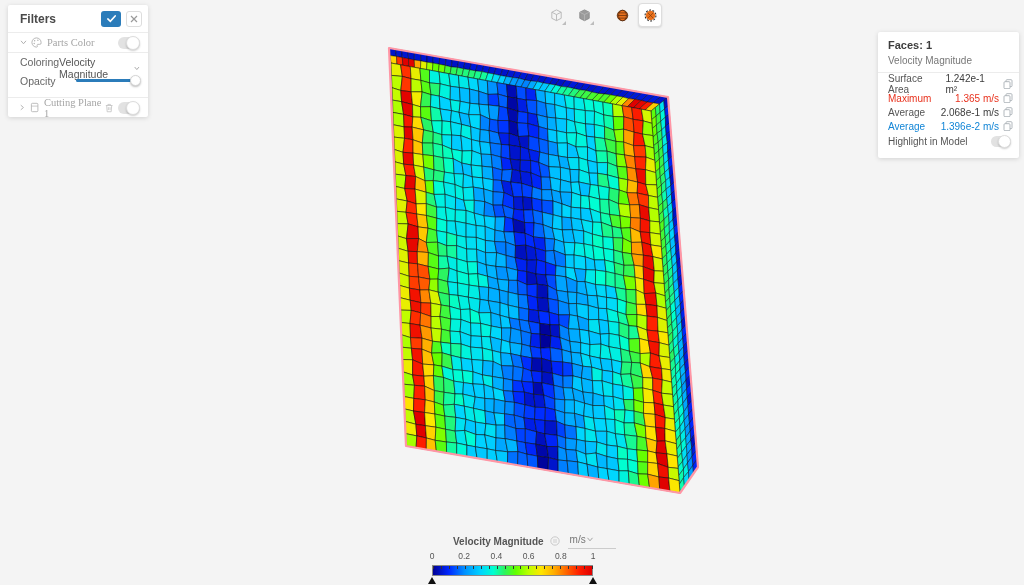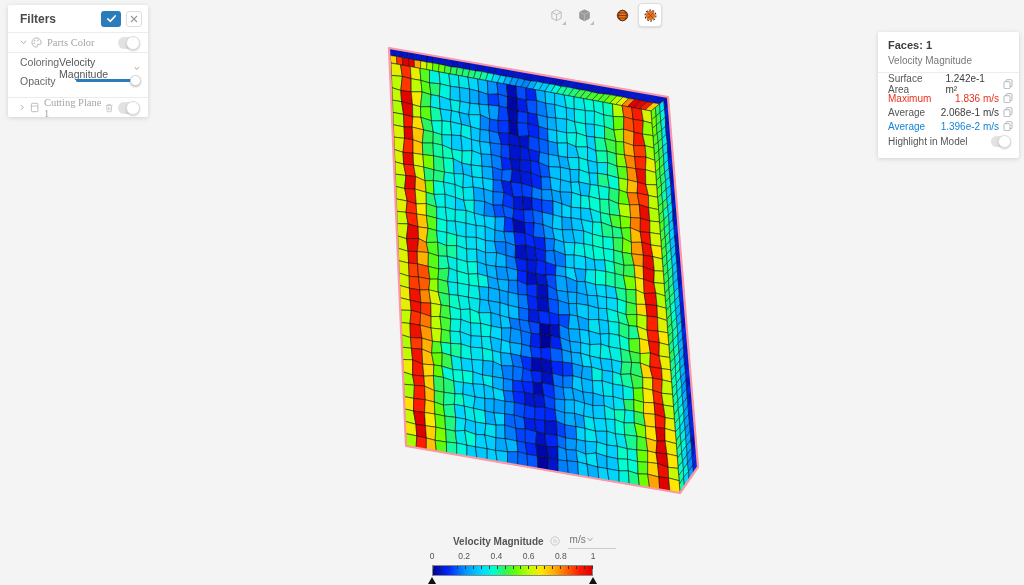--- a/index.html
+++ b/index.html
@@ -1296,21 +1296,21 @@
     <div class="s-row">
       <span class="lab">Surface Area</span>
       <span class="val">1.242e-1 m²</span>
       <svg class="ic copy" width="10" height="10" viewBox="0 0 10 10">
           <rect x="3" y="0.7" width="6" height="7" rx="1" fill="none" stroke="#a9b0b5" stroke-width="0.9"></rect>
           <rect x="1" y="2.7" width="6" height="7" rx="1" fill="#fff" stroke="#a9b0b5" stroke-width="0.9"></rect>
         </svg>
     </div>
     <div class="s-row max">
       <span class="lab">Maximum</span>
-      <span class="val">1.836 m/s</span>
+      <span class="val">1.365 m/s</span>
       <svg class="ic copy" width="10" height="10" viewBox="0 0 10 10">
           <rect x="3" y="0.7" width="6" height="7" rx="1" fill="none" stroke="#a9b0b5" stroke-width="0.9"></rect>
           <rect x="1" y="2.7" width="6" height="7" rx="1" fill="#fff" stroke="#a9b0b5" stroke-width="0.9"></rect>
         </svg>
     </div>
     <div class="s-row">
       <span class="lab">Average</span>
       <span class="val">2.068e-1 m/s</span>
       <svg class="ic copy" width="10" height="10" viewBox="0 0 10 10">
           <rect x="3" y="0.7" width="6" height="7" rx="1" fill="none" stroke="#a9b0b5" stroke-width="0.9"></rect>

